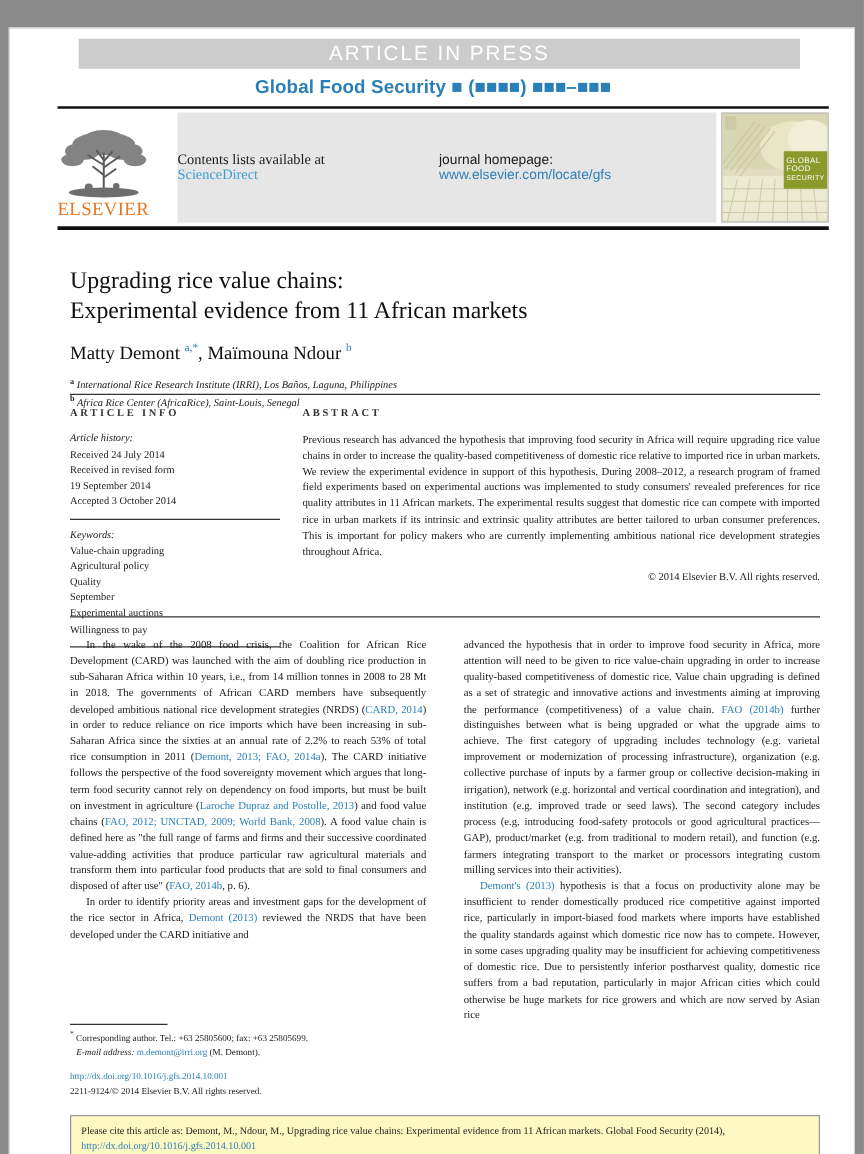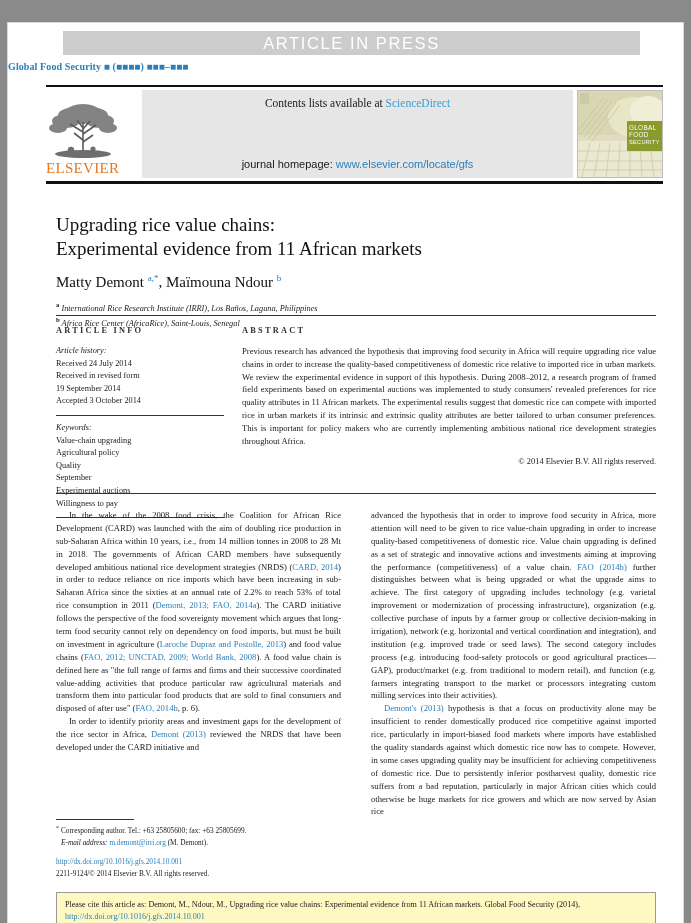--- a/index.html
+++ b/index.html
@@ -43,23 +43,24 @@
     letter-spacing: 1.6px;
     font-weight: 400;
   }
 
   
   .running-ref {
     position: absolute;
     left: 0;
     top: 38px;
     width: 677px;
+    text-align: center;
     color: #2b7fb8;
-    font-family: Liberation Serif, serif;
-    font-size: 10px;
+    font-family: Liberation Sans, sans-serif;
+    font-size: 15px;
     font-weight: bold;
     letter-spacing: 0.1px;
   }
 
   
   .masthead {
     position: absolute;
     left: 38px;
     top: 62px;
     width: 617px;
@@ -85,21 +86,21 @@
     font-size: 15px;
     color: #E87722;
     letter-spacing: 0.3px;
     line-height: 1;
     margin-top: 1px;
   }
   .mast-center {
     flex: 1 1 auto;
     background: #e6e6e6;
     display: flex;
-    flex-direction: column;
+    flex-direction: row;
     align-items: center;
     justify-content: space-between;
     padding: 7px 0 8px 0;
     margin: 0 4px;
     gap: 32px;
   }
   .contents-line {
     font-size: 11.5px;
     color: #1a1a1a;
   }

